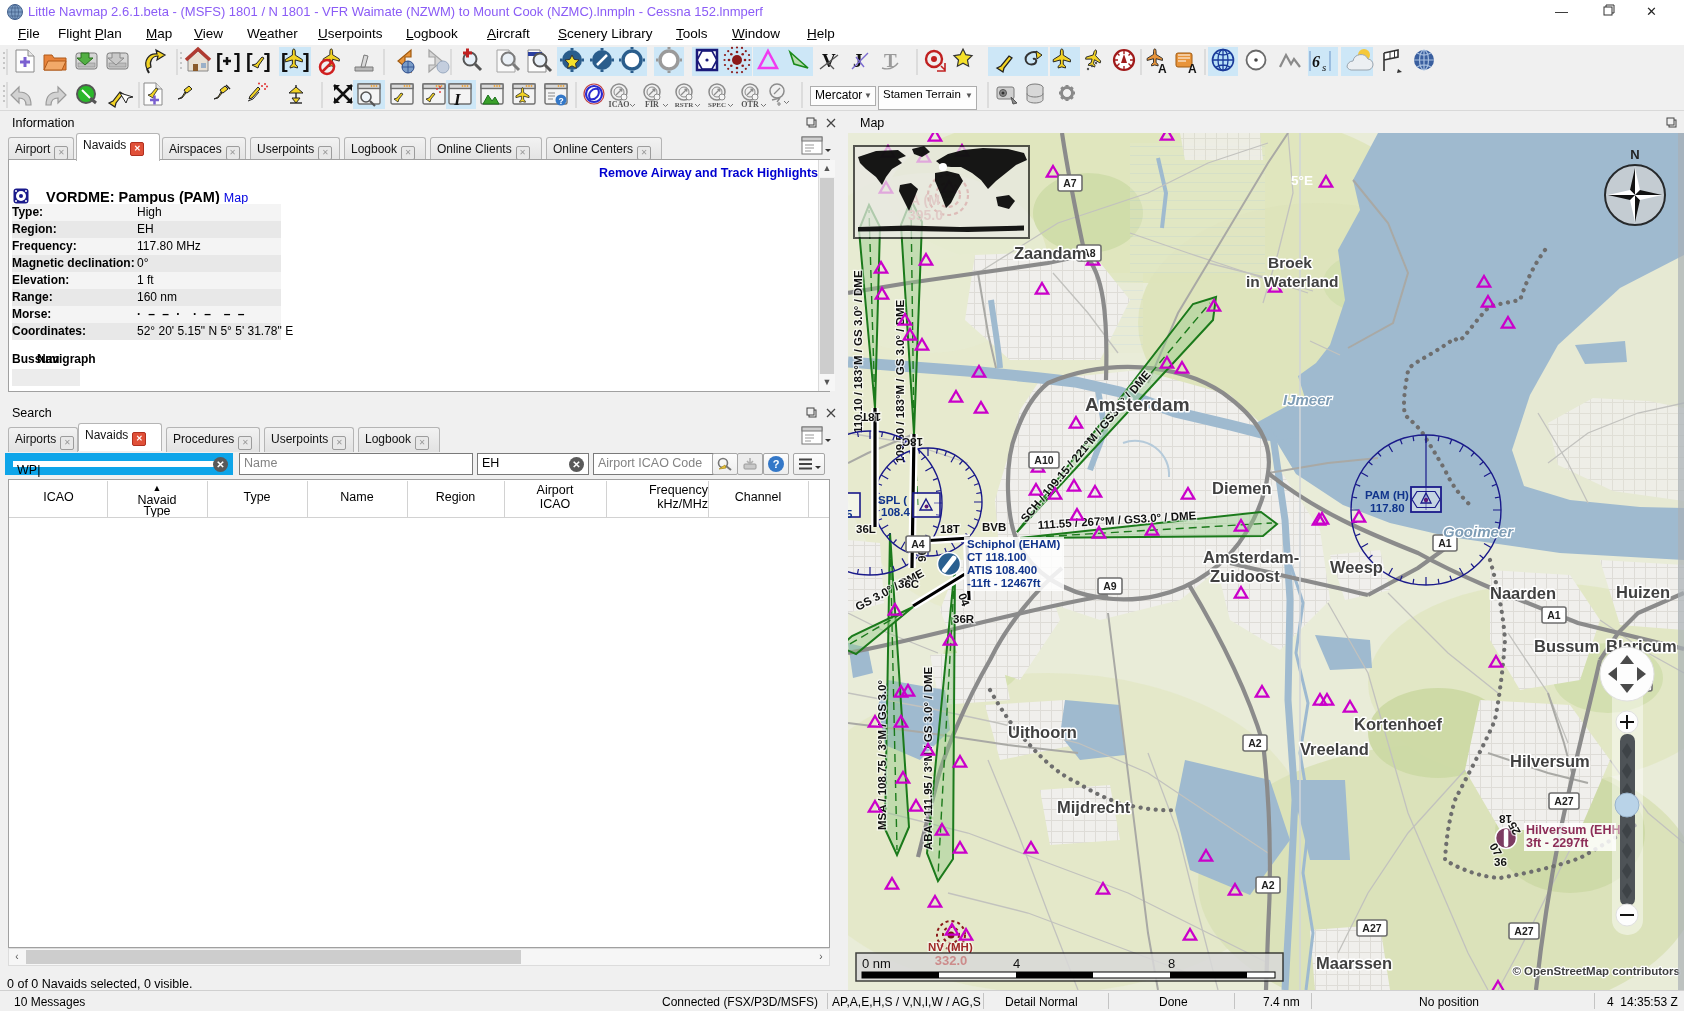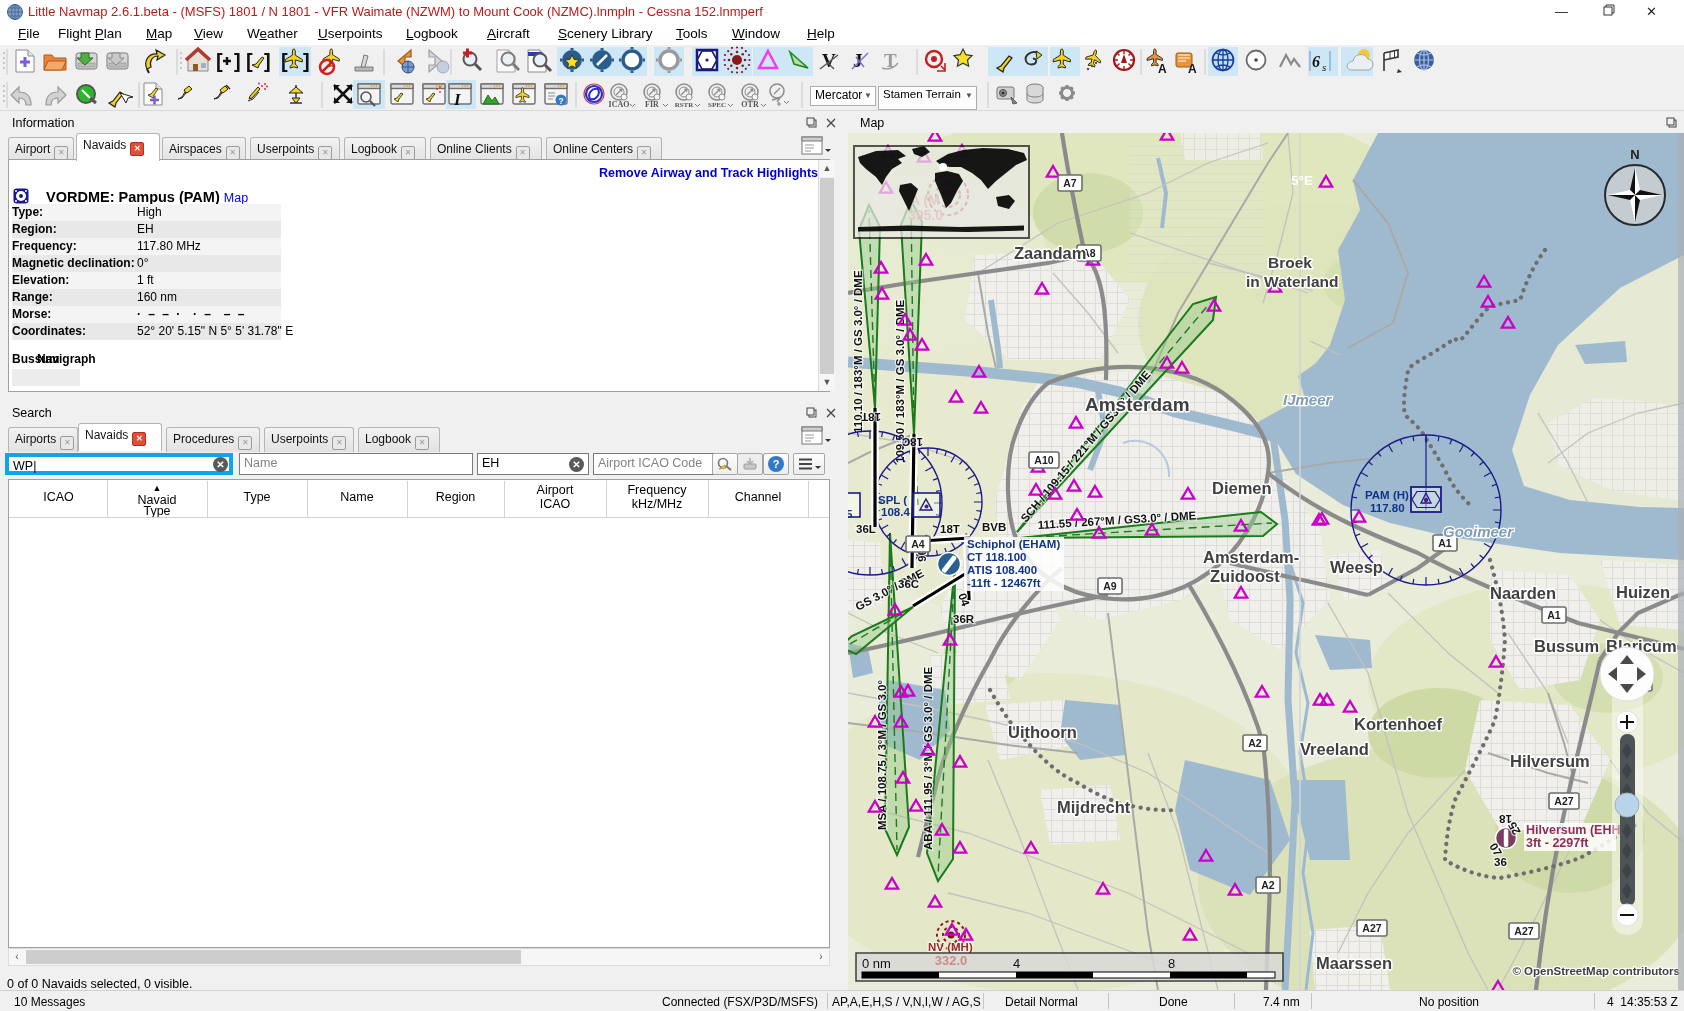--- a/index.html
+++ b/index.html
@@ -1,21 +1,21 @@
 <!DOCTYPE html>
 <html><head>
 <meta charset="utf-8">
 <style>
 * { box-sizing: border-box; margin:0; padding:0; }
 html,body { width:1684px; height:1011px; overflow:hidden; }
 body { font-family:"Liberation Sans", sans-serif; background:#f0f0f0; position:relative; font-size:12px; color:#000; }
 .abs { position:absolute; }
 
 #titlebar { left:0; top:0; width:1684px; height:23px; background:#ffffff; }
-#titletext { left:28px; top:4px; font-size:13px; color:#b91c1c; }
+#titletext { left:28px; top:4px; font-size:13px; color:#8b5cf6; }
 .winbtn { top:0; width:45px; height:23px; text-align:center; line-height:23px; font-size:13px; color:#222; }
 
 #menubar { left:0; top:23px; width:1684px; height:22px; background:#ffffff; }
 .menuitem { top:26px; font-size:13.5px; color:#000; }
 .menuitem u { text-decoration:underline; }
 
 #tb1 { left:0; top:45px; width:1684px; height:33px; background:#f0f0f0; }
 #tb2 { left:0; top:78px; width:1684px; height:33px; background:#f0f0f0; border-bottom:1px solid #d9d9d9; }
 .combo { position:absolute; background:#fdfdfd; border:1px solid #adadad; font-size:12px; color:#000; padding:1px 14px 1px 4px; white-space:nowrap; }
 .combo .arr { position:absolute; right:3px; top:4px; color:#555; font-size:8px; }
@@ -520,21 +520,21 @@
 <div class="abs tab" style="left:358px;top:427px;width:82px;">Logbook<span class="tabx">✕</span></div>
 <div class="abs tab active" style="left:78px;top:423px;width:84px;">Navaids<span class="tabx red">✕</span></div>
 <svg class="abs" style="left:800px;top:425px" width="32" height="24" viewBox="0 0 32 24">
       <rect x="2" y="2" width="20" height="17" fill="#fff" stroke="#777"></rect>
       <rect x="2" y="2" width="20" height="4" fill="#cfcfcf" stroke="#777"></rect>
       <path d="M5 10h9M5 13h9M5 16h6" stroke="#999" stroke-width="1.2"></path>
       <path d="M25 14l3 3 3-3z" fill="#333"></path>
     </svg>
 </div>
 <div id="searchfilters">
-<div class="sinput" style="left:5px;top:453px;width:228px;border:4px solid #0ea5e9;">WP<span style="color:#000">|</span></div>
+<div class="sinput" style="left:5px;top:453px;width:228px;border:8px solid #0ea5e9;">WP<span style="color:#000">|</span></div>
 <div class="clearbtn" style="left:213px;top:457px;">✕</div>
 <div class="sinput" style="left:239px;top:453px;width:234px;"><span class="ph">Name</span></div>
 <div class="sinput" style="left:477px;top:453px;width:112px;">EH</div>
 <div class="clearbtn" style="left:569px;top:457px;">✕</div>
 <div class="sinput" style="left:593px;top:453px;width:122px;"><span class="ph">Airport ICAO Code</span></div>
 <div class="sbtn" style="left:712px;top:453px;"></div>
 <svg class="abs" style="left:716px;top:456px" width="18" height="16" viewBox="0 0 18 16">
       <circle cx="7" cy="7" r="4.5" fill="none" stroke="#777" stroke-width="1.6"></circle>
       <path d="M10 10l5 4" stroke="#777" stroke-width="2"></path>
       <path d="M3 13l6-4 1 3z" fill="#e8c23a" stroke="#a88a1a" stroke-width="0.7"></path>
@@ -556,21 +556,21 @@
     </svg>
 </div>
 <div id="searchtable">
 <div class="abs" style="left:8px;top:479px;width:822px;height:469px;background:#fff;border:1px solid #a0a0a0;"></div>
 <div class="th" style="left:10px;top:490px;width:97px;">ICAO</div>
 <div class="th" style="left:107px;top:482px;width:100px;line-height:11.5px;"><span style="font-size:9px;">▲</span><br>Navaid<br>Type</div>
 <div class="th" style="left:207px;top:490px;width:100px;">Type</div>
 <div class="th" style="left:307px;top:490px;width:100px;">Name</div>
 <div class="th" style="left:407px;top:490px;width:97px;">Region</div>
 <div class="th" style="left:504px;top:483px;width:102px;">Airport<br>ICAO</div>
-<div class="th" style="left:606px;top:483px;width:102px;">Frequency<br>kHz/MHz</div>
+<div class="th" style="left:606px;top:483px;width:102px;text-align:right;">Frequency<br>kHz/MHz</div>
 <div class="th" style="left:708px;top:490px;width:100px;">Channel</div>
 <div class="thsep" style="left:107px;top:481px;height:36px;"></div>
 <div class="thsep" style="left:207px;top:481px;height:36px;"></div>
 <div class="thsep" style="left:307px;top:481px;height:36px;"></div>
 <div class="thsep" style="left:407px;top:481px;height:36px;"></div>
 <div class="thsep" style="left:504px;top:481px;height:36px;"></div>
 <div class="thsep" style="left:606px;top:481px;height:36px;"></div>
 <div class="thsep" style="left:708px;top:481px;height:36px;"></div>
 <div class="thsep" style="left:808px;top:481px;height:36px;"></div>
 <div class="abs" style="left:9px;top:517px;width:820px;height:1px;background:#d2d2d2;"></div>

